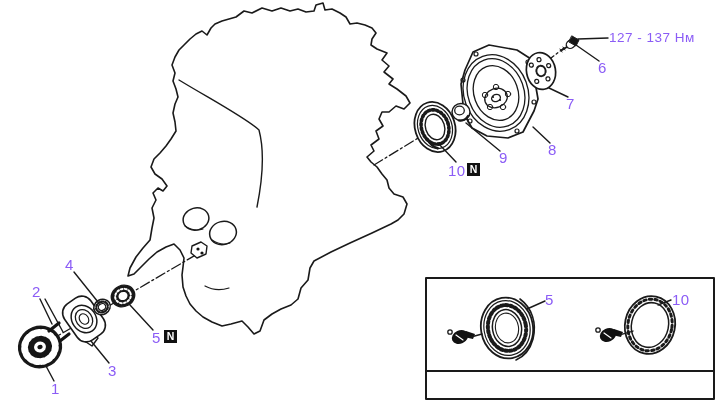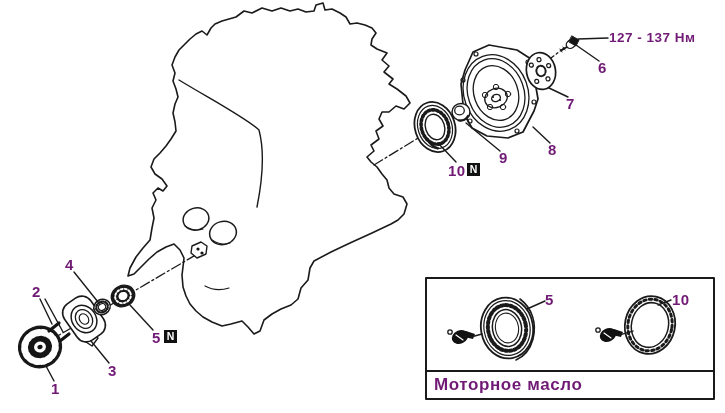--- a/index.html
+++ b/index.html
@@ -6,23 +6,23 @@
   .stage{
     position:relative;
     width:725px;height:413px;
     background:#ffffff;
     font-family:"Liberation Sans",sans-serif;
     overflow:hidden;
   }
   .stage svg{position:absolute;left:0;top:0;}
   .lbl{
     position:absolute;
-    font-weight:bold;
+    font-weight:normal;
     font-size:15px;
-    color:#701a75;
+    color:#8b5cf6;
     line-height:1;
     white-space:nowrap;
     letter-spacing:0.5px;
   }
   .lbl.small{font-size:13.5px;}
   .lbl.caption{font-size:17px;letter-spacing:0.6px;}
   .nbadge{
     position:absolute;
     width:13px;height:13px;
     background:#111;color:#fff;
@@ -220,15 +220,14 @@
   <div class="lbl" style="left:566px;top:96px;">7</div>
   <div class="lbl" style="left:548px;top:142px;">8</div>
   <div class="lbl" style="left:499px;top:150px;">9</div>
   <div class="lbl" style="left:448px;top:163px;">10</div>
   <div class="nbadge" style="left:467px;top:163px;">N</div>
 
   <div class="lbl small" style="left:609px;top:31px;">127 - 137 Нм</div>
 
   <div class="lbl" style="left:545px;top:292px;">5</div>
   <div class="lbl" style="left:672px;top:292px;">10</div>
-  <div class="lbl caption" style="left:434px;top:376px;">Моторное масло</div>
 
 </div>
 
 </body></html>

